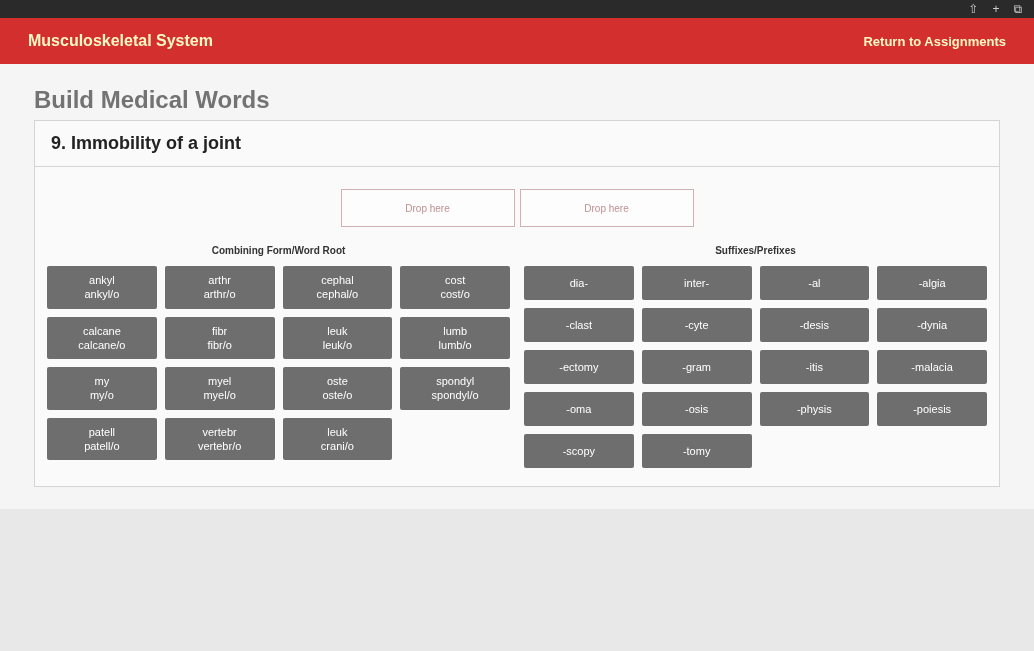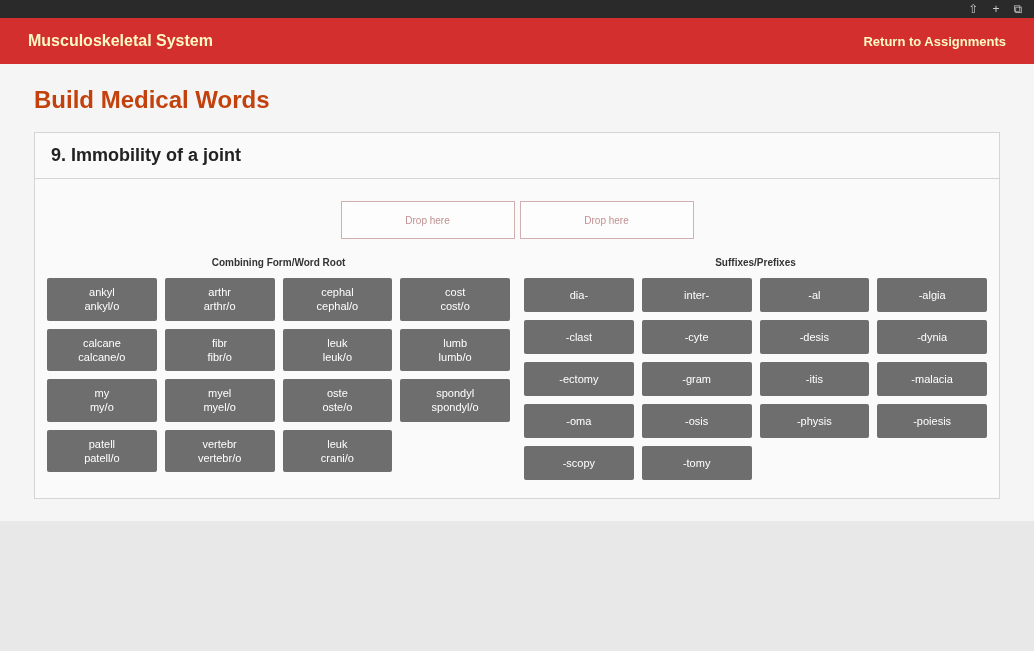--- a/index.html
+++ b/index.html
@@ -49,22 +49,22 @@
       font-weight: 600;
       cursor: pointer;
     }
     .page-body {
       background: #f5f5f5;
       padding: 22px 34px;
     }
     .page-title {
       font-size: 24px;
       font-weight: 700;
-      color: #c2410c;
-      margin-bottom: 18px;
+      color: #737373;
+      margin-bottom: 6px;
     }
     .activity-card {
       border: 1px solid #d5d5d5;
       background: #fafafa;
     }
     .question-header {
       border-bottom: 1px solid #d5d5d5;
       padding: 12px 16px;
       font-size: 18px;
       font-weight: 700;

